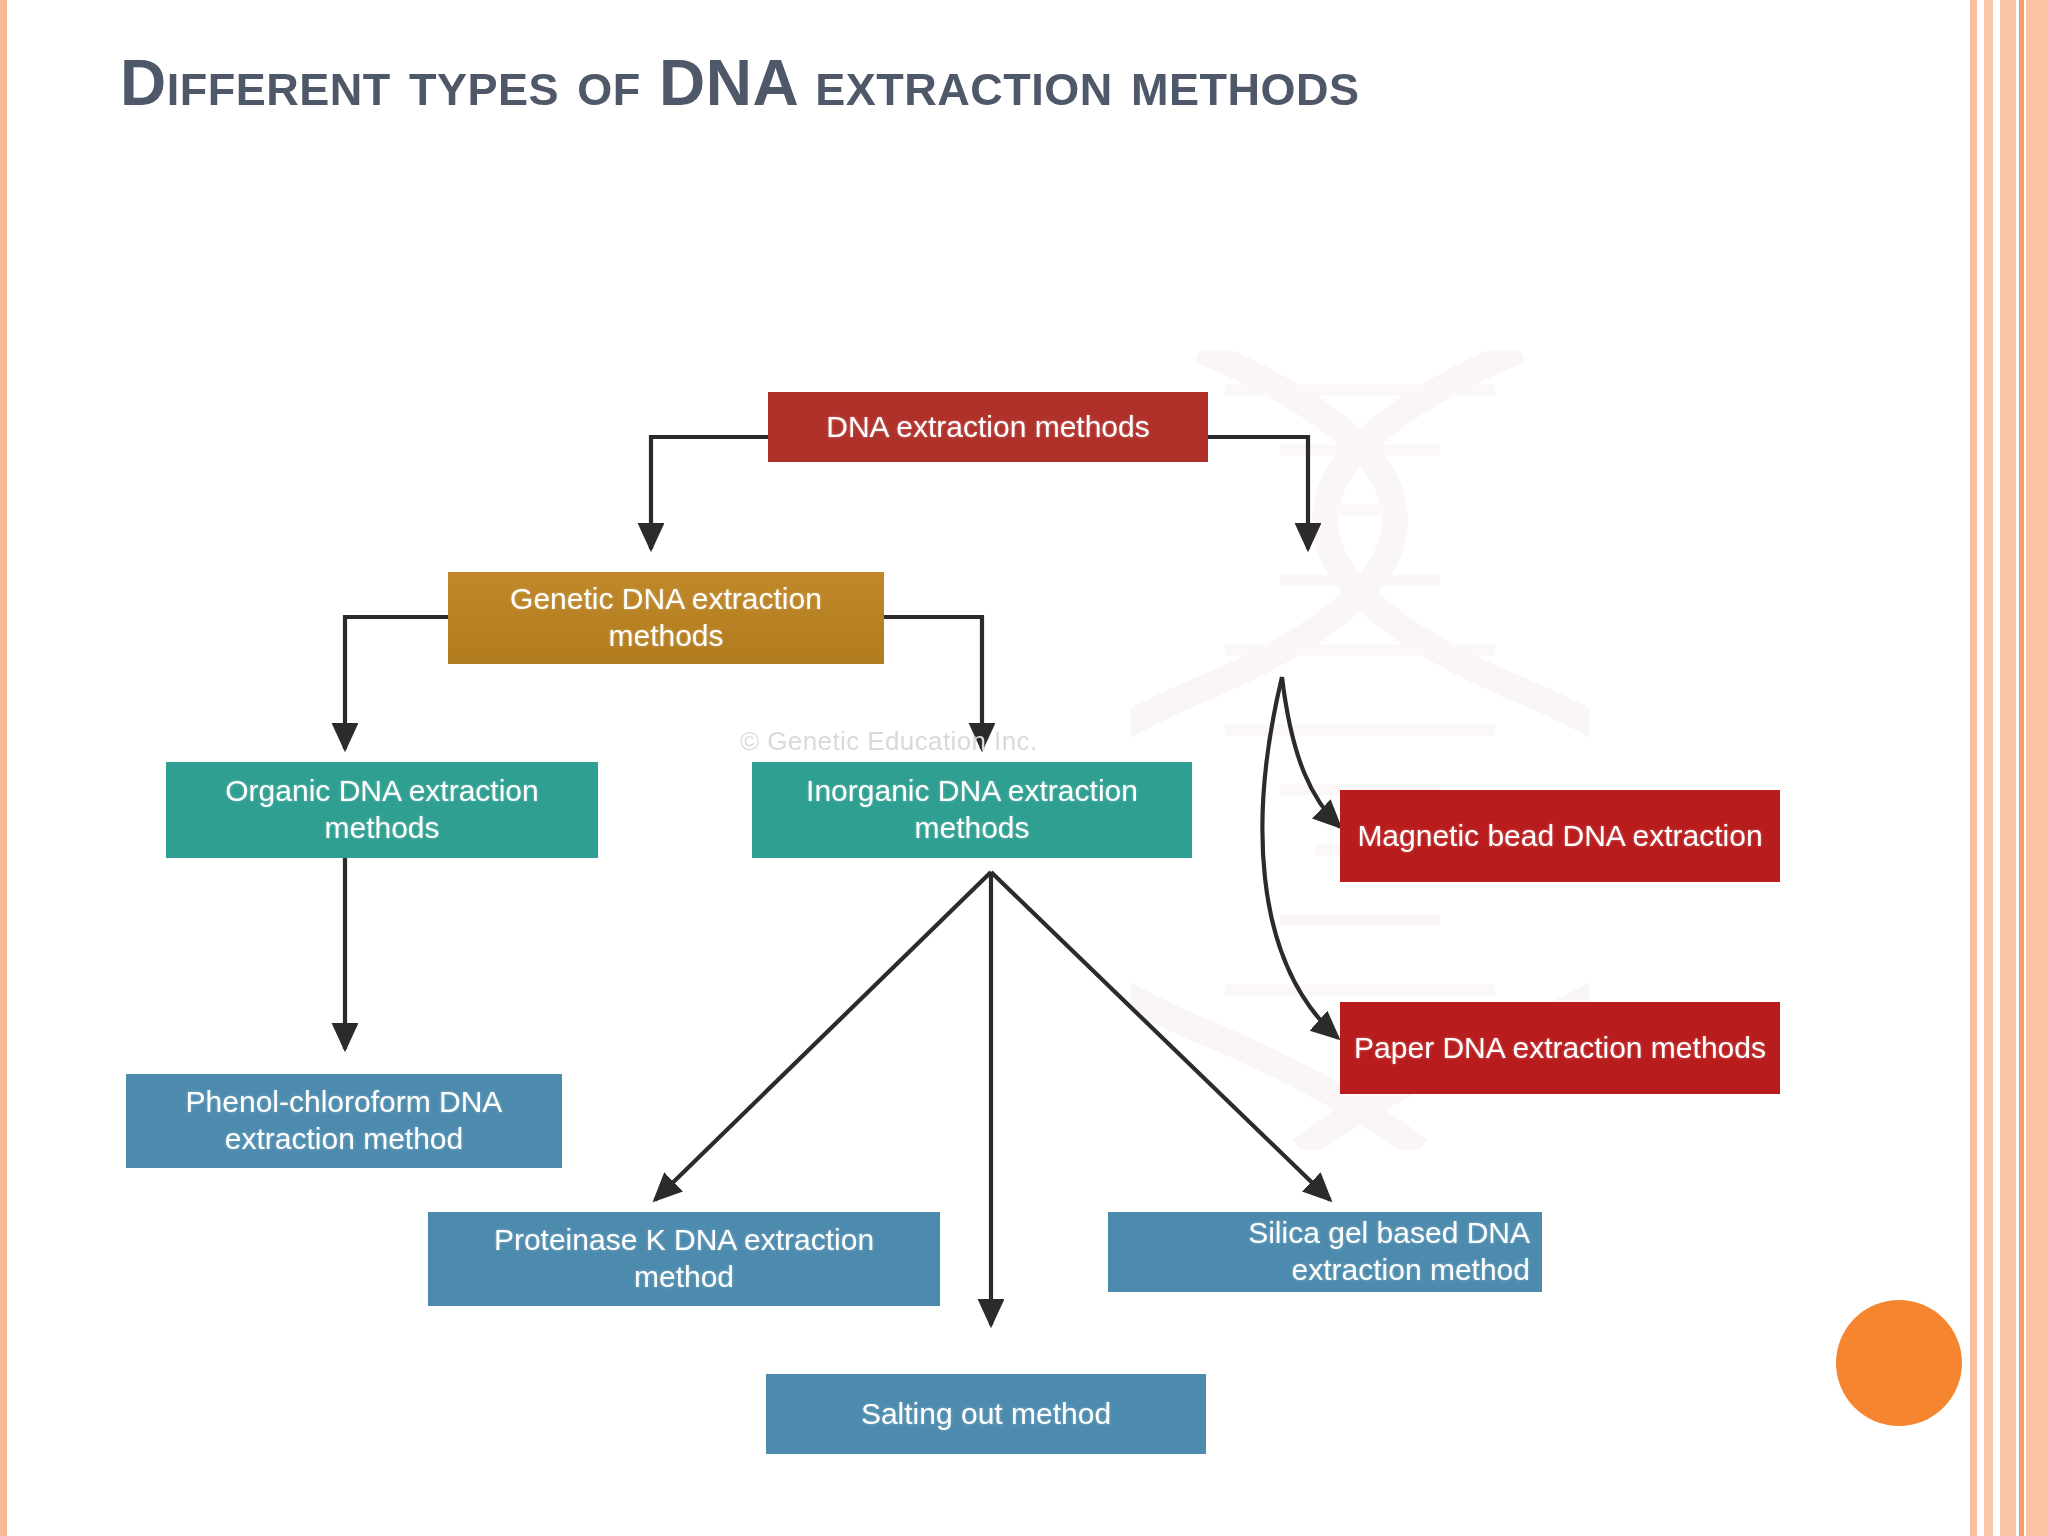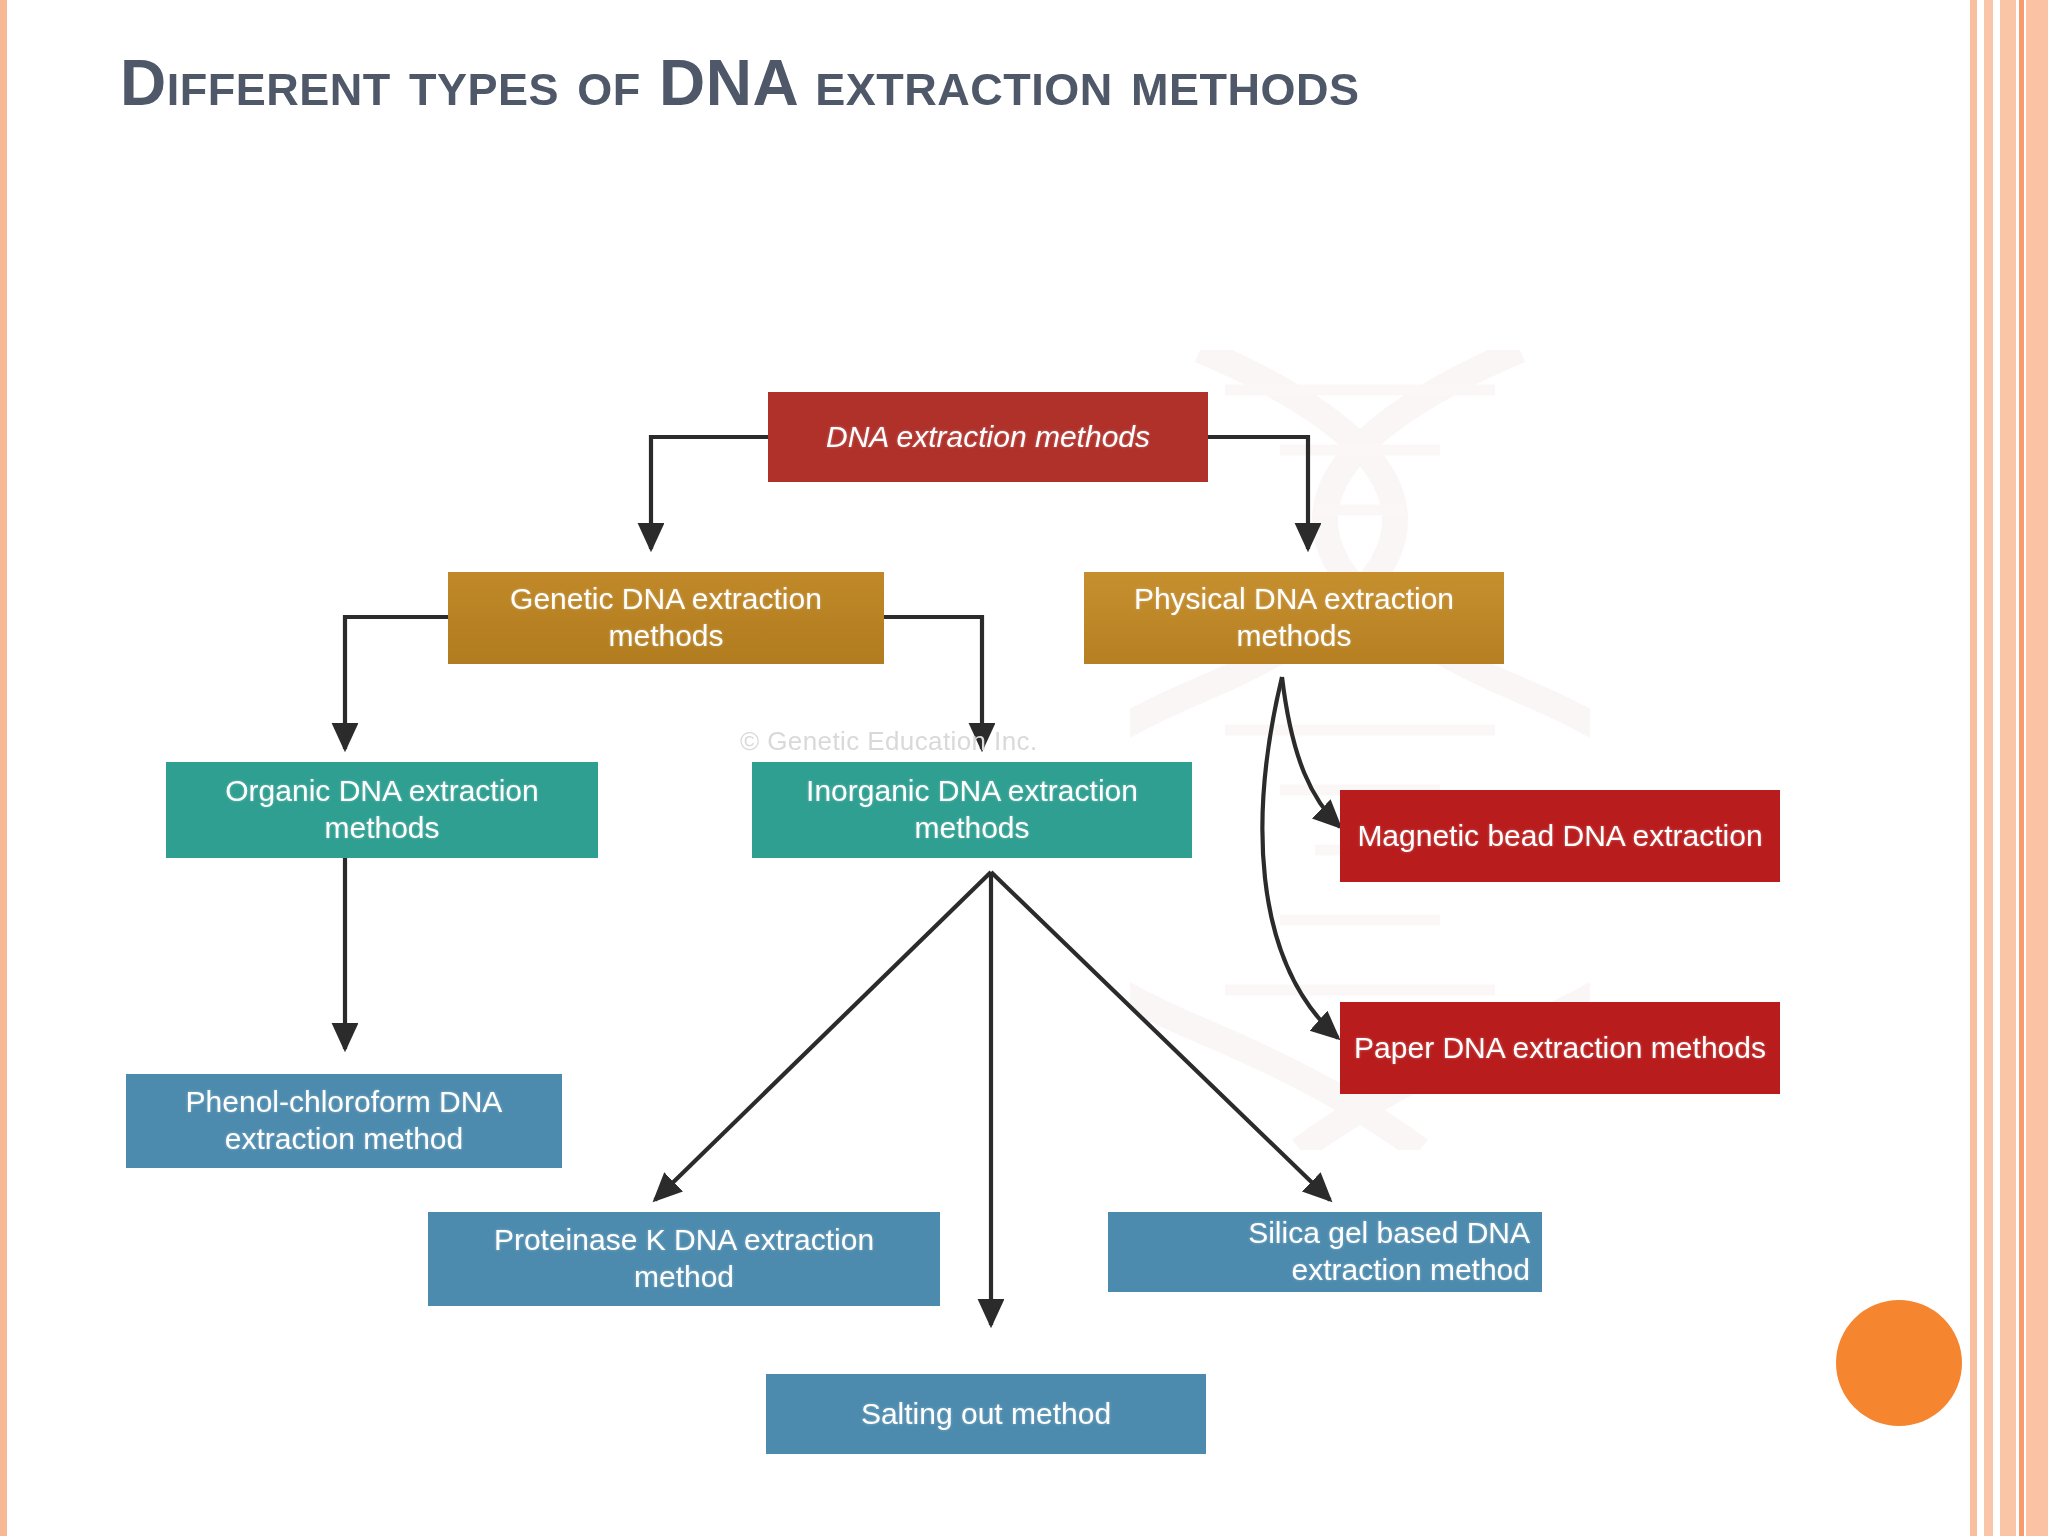--- a/index.html
+++ b/index.html
@@ -190,31 +190,28 @@
         <path d="M991,872 L655,1200" marker-end="url(#arrow)"></path>
 
         <path d="M991,872 L991,1325" marker-end="url(#arrow)"></path>
 
         <path d="M991,872 L1330,1200" marker-end="url(#arrow)"></path>
       </g>
     </svg>
 
     <div class="wm-text">© Genetic Education Inc.</div>
 
-    <div class="node n-root" style="left:768px; top:392px; width:440px; height:90px;font-style:italic;">
+    <div class="node n-root" style="left:768px; top:392px; width:440px; height:70px;">
       <span>DNA extraction methods</span>
     </div>
 
     <div class="node n-chemical" style="left:448px; top:572px; width:436px; height:92px;">
       <span>Genetic DNA extraction methods</span>
     </div>
 
-    <div class="node n-physical" style="left:1084px; top:572px; width:420px; height:92px;">
-      <span>Physical DNA extraction methods</span>
-    </div>
 
     <div class="node n-teal" style="left:166px; top:762px; width:432px; height:96px;">
       <span>Organic DNA extraction methods</span>
     </div>
 
     <div class="node n-teal" style="left:752px; top:762px; width:440px; height:96px;">
       <span>Inorganic DNA extraction methods</span>
     </div>
 
     <div class="node n-magenta" style="left:1340px; top:790px; width:440px; height:92px;">

